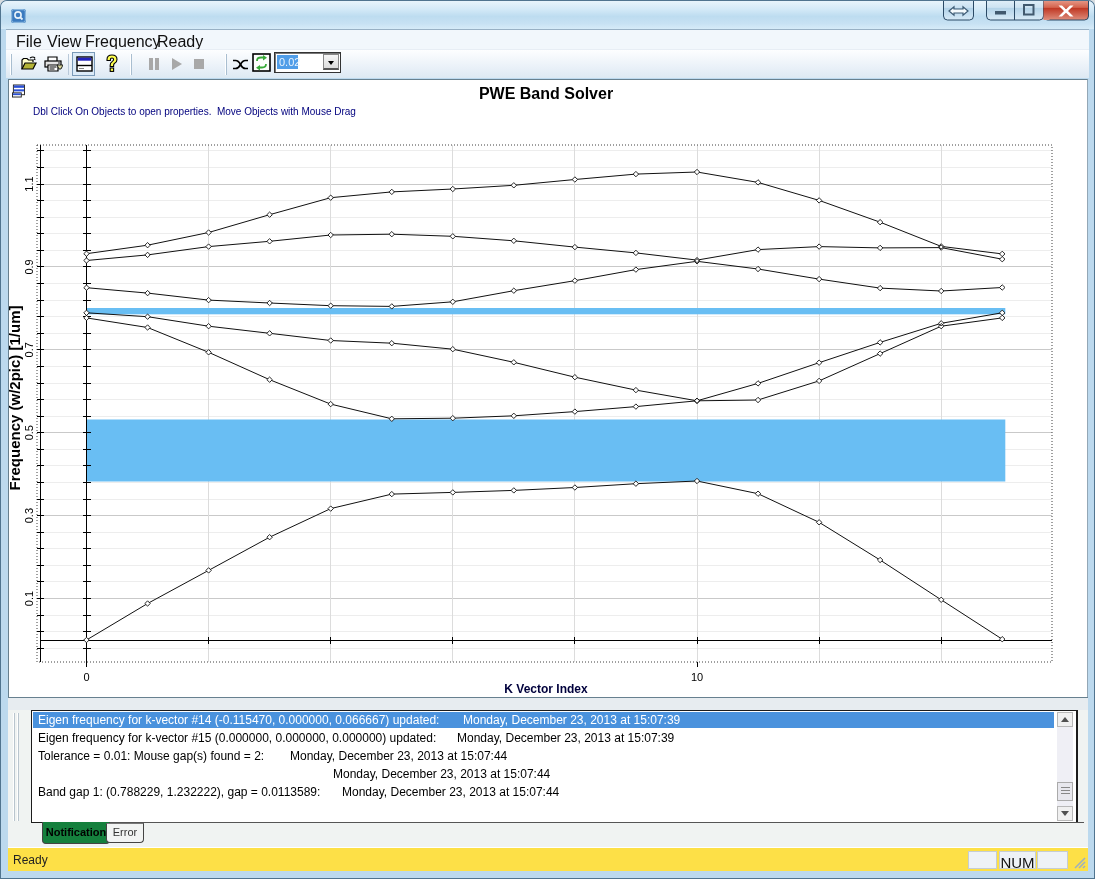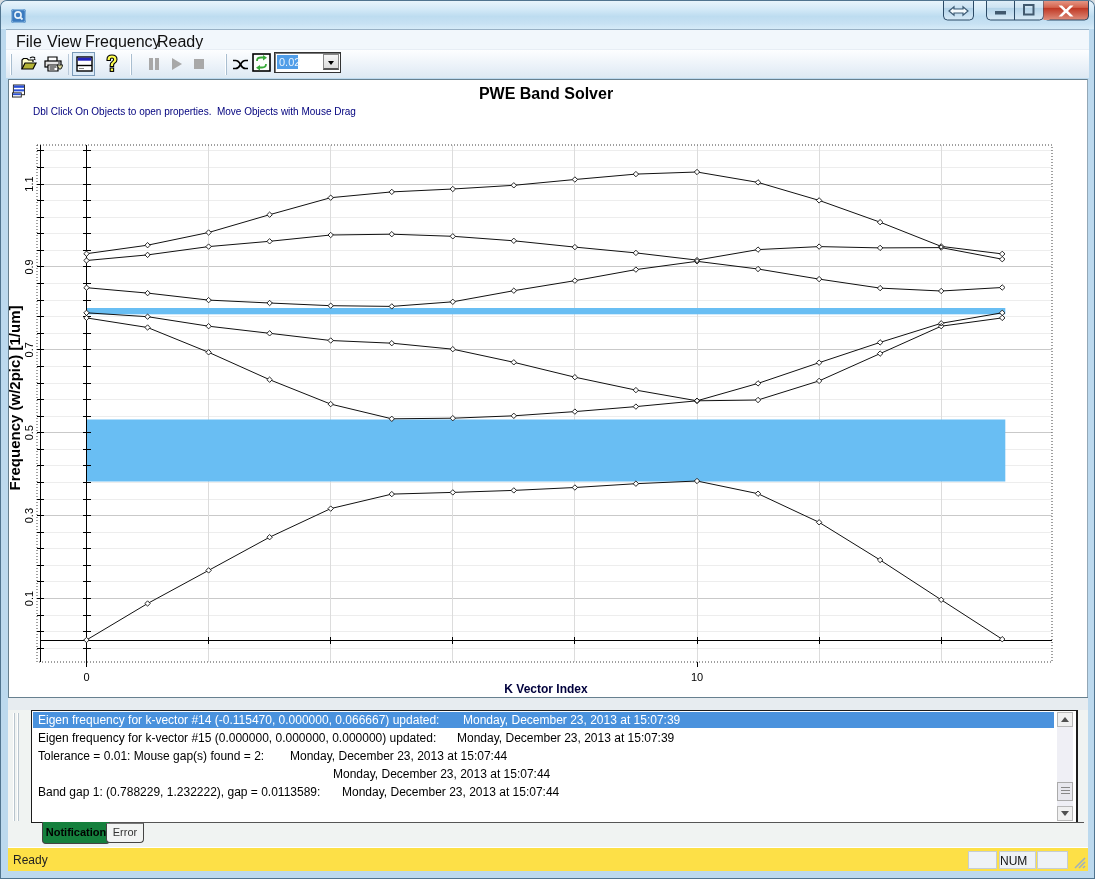--- a/index.html
+++ b/index.html
@@ -342,21 +342,21 @@
 
  <div style="position:absolute;left:97px;top:0px;right:8px;height:1px;background:#555"></div>
  <div style="position:absolute;left:34px;top:0px;width:68px;height:22px;background:#15803d;border:1px solid #444;border-top:none;border-radius:0 0 4px 4px;text-align:center;font-size:11px;font-weight:bold;color:#000;padding-top:4px">Notification</div>
  <div style="position:absolute;left:98px;top:1px;width:38px;height:20px;background:#f2f4f3;border:1px solid #444;border-top:1px solid #777;border-radius:0 0 4px 4px;text-align:center;font-size:11px;color:#333;padding-top:2px">Error</div>
 
  </div>
 </div>
 <div class="statusbar z2">
  <span style="position:absolute;left:5px;top:5px;font-size:12px;color:#222">Ready</span>
  <div class="pane" style="left:960px;width:29px"></div>
- <div class="pane" style="left:991px;width:37px;text-align:left;font-size:12px;color:#111;padding-top:2px">NUM</div>
+ <div class="pane" style="left:991px;width:37px;text-align:center;font-size:15px;color:#111;padding-top:2px">NUM</div>
  <div class="pane" style="left:1029px;width:31px"></div>
  <svg style="position:absolute;right:2px;bottom:2px" width="13" height="13" viewBox="0 0 13 13">
   <g stroke="#9fb0bf" stroke-width="1.6">
         <line x1="12" y1="2" x2="2" y2="12"></line>
         <line x1="12" y1="6" x2="6" y2="12"></line>
         <line x1="12" y1="10" x2="10" y2="12"></line>
       </g>
  </svg>
 </div>
 

